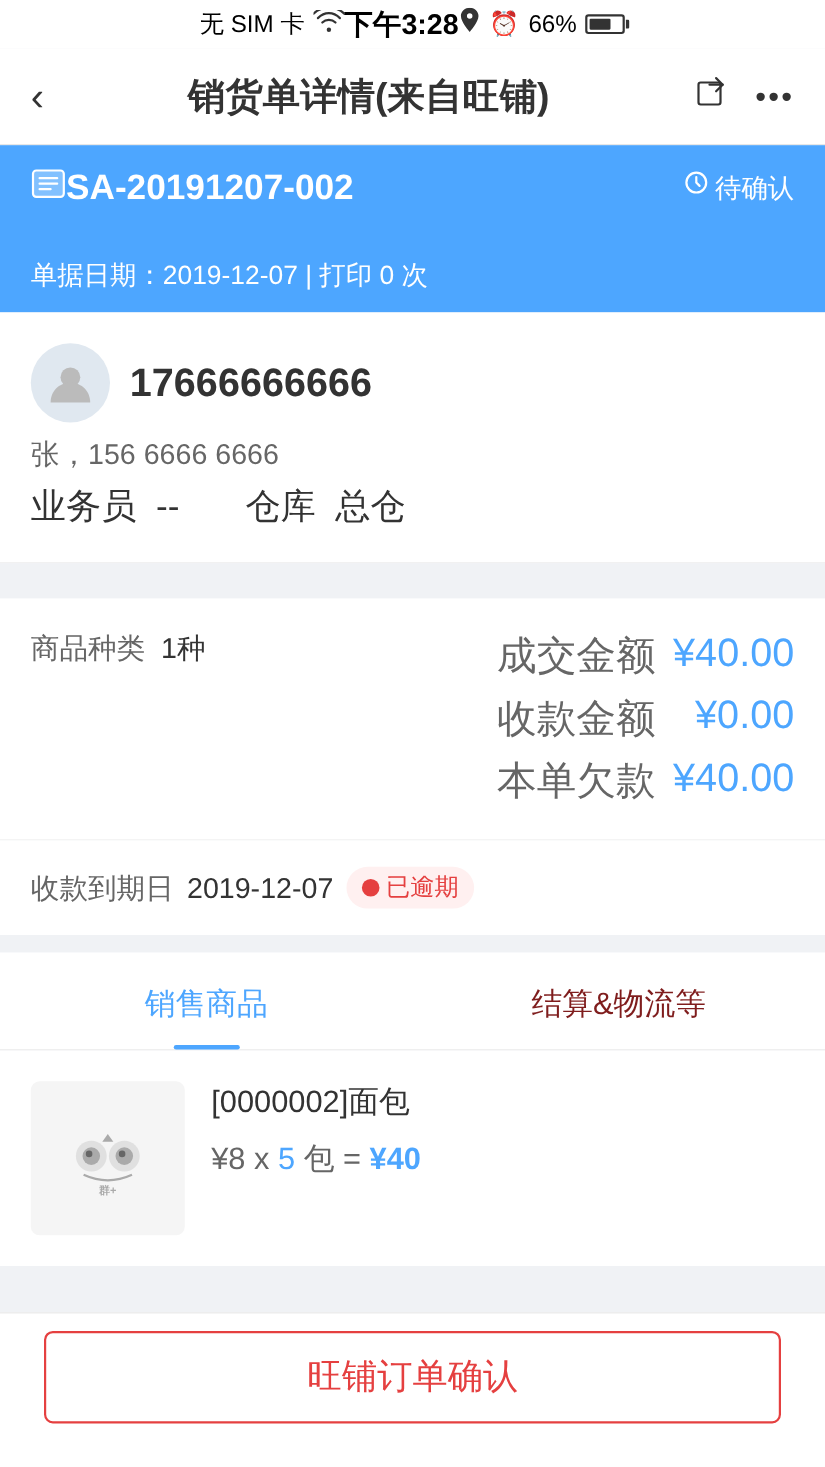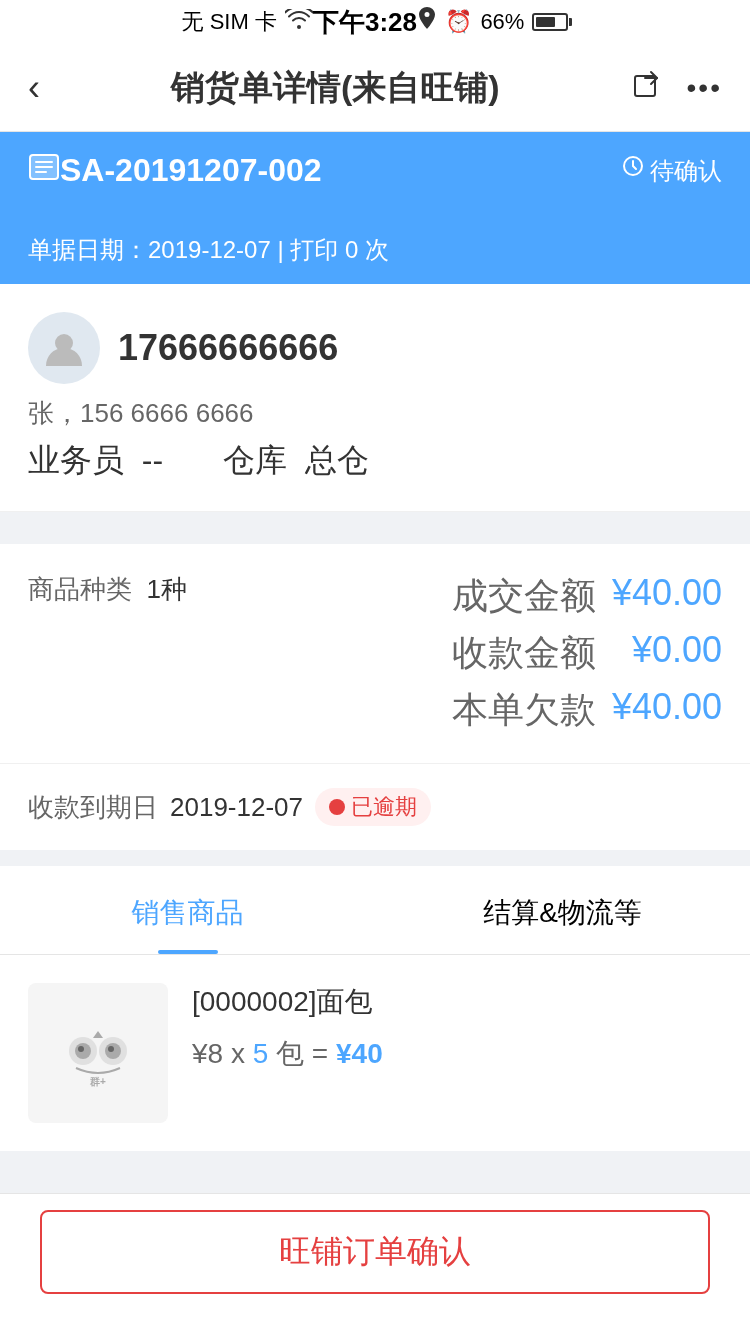--- a/index.html
+++ b/index.html
@@ -168,21 +168,21 @@
     .tabs {
       background: #fff;
       display: flex;
       border-bottom: 1px solid #e5e5e5;
     }
     .tab {
       flex: 1;
       text-align: center;
       padding: 28px 0 22px;
       font-size: 28px;
-      color: #000000;
+      color: #7f1d1d;
       position: relative;
       cursor: pointer;
     }
     .tab.active {
       color: #4da6ff;
     }
     .tab.active::after {
       content: '';
       position: absolute;
       bottom: 0;

